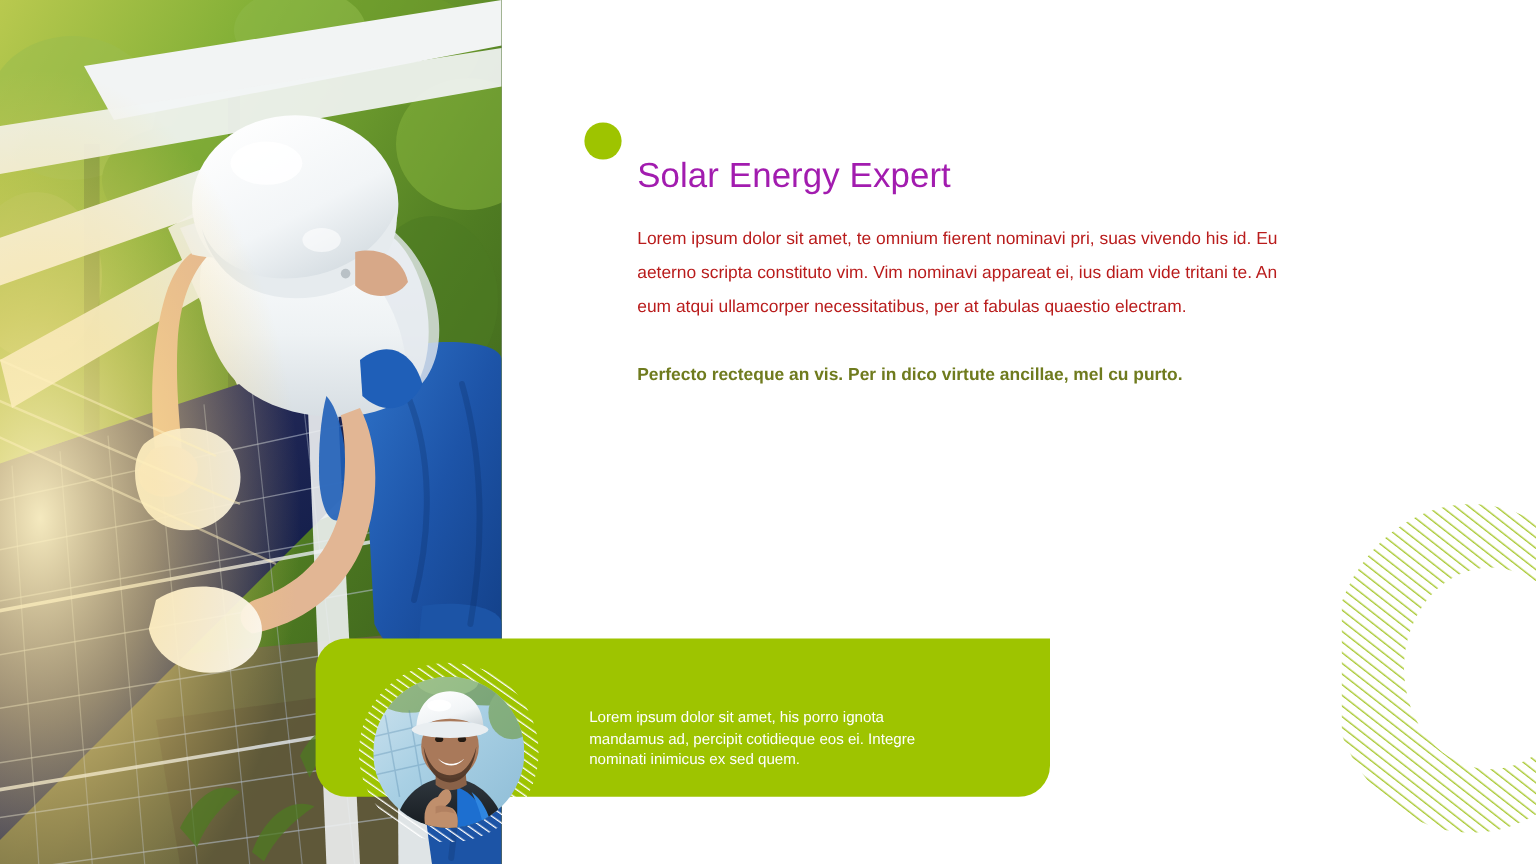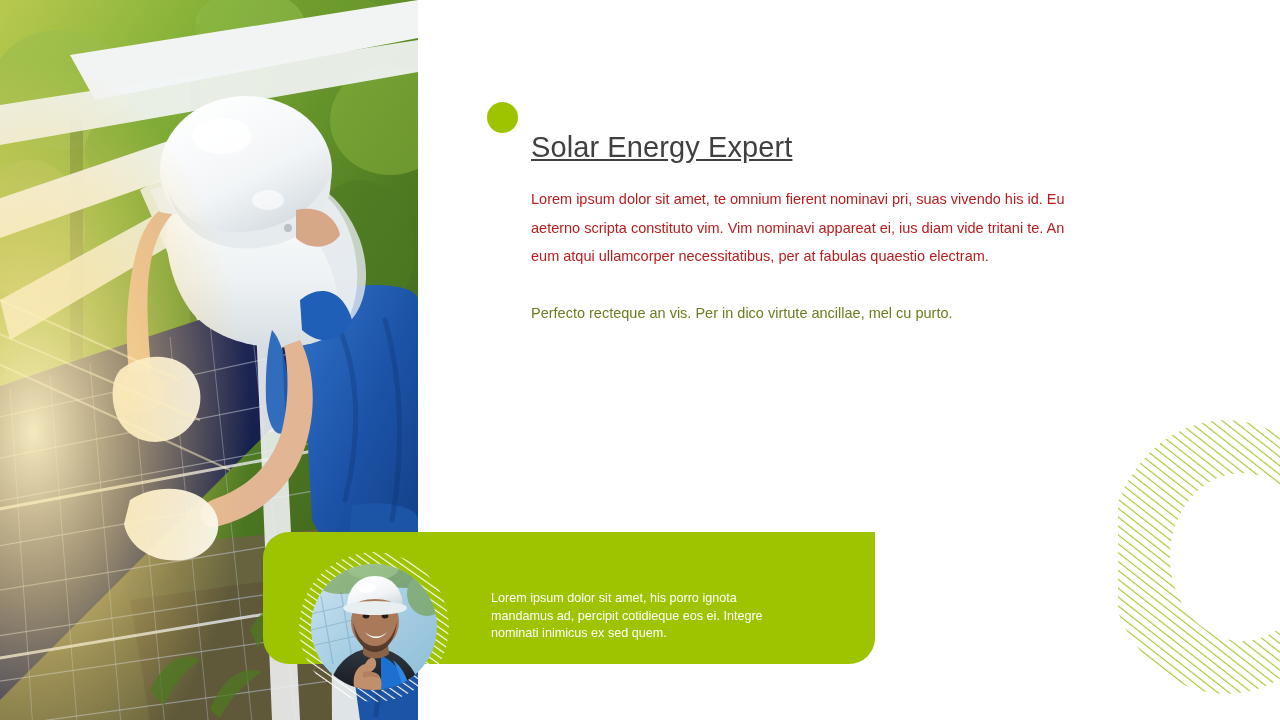--- a/index.html
+++ b/index.html
@@ -51,21 +51,21 @@
   .body-copy {
     font-size:14.5px;
     line-height:28.7px;
     color:#b91c1c;
     font-weight:400;
   }
   .accent-copy {
     margin-top:30px;
     font-size:14.5px;
     line-height:24px;
-    font-weight:400;
+    font-weight:700;
   }
 
   
   .promo-card {
     position:absolute;
     left:263px; top:532px;
     width:612px; height:132px;
     border-radius:26px 0 26px 26px;
     overflow:hidden;
   }
@@ -259,21 +259,21 @@
         <path d="M150 690 C 165 660, 185 650, 200 660 C 186 670, 172 686, 164 706 Z"></path>
         <path d="M210 710 C 222 678, 244 664, 262 672 C 244 684, 228 700, 220 718 Z"></path>
         <path d="M250 630 C 262 606, 282 598, 296 606 C 280 616, 266 630, 258 648 Z"></path>
       </g>
     </svg>
   </div>
 
   <div class="accent-dot" style="background:#9ec400;"></div>
 
   <div class="content">
-    <h1 class="title" style="color:#404040;text-decoration:underline;">Solar Energy Expert</h1>
+    <h1 class="title" style="color:#a21caf;">Solar Energy Expert</h1>
     <p class="body-copy">Lorem ipsum dolor sit amet, te omnium fierent nominavi pri, suas vivendo his id. Eu aeterno scripta constituto vim. Vim nominavi appareat ei, ius diam vide tritani te. An eum atqui ullamcorper necessitatibus, per at fabulas quaestio electram.</p>
     <p class="accent-copy" style="color:#6f7b1e;">Perfecto recteque an vis. Per in dico virtute ancillae, mel cu purto.</p>
   </div>
 
   <div class="promo-card" style="background:#9ec400;">
     <div class="promo-card-text">Lorem ipsum dolor sit amet, his porro ignota mandamus ad, percipit cotidieque eos ei. Integre nominati inimicus ex sed quem.</div>
   </div>
 
   <div class="avatar-wrap">
     <svg class="avatar-hatch" viewBox="0 0 150 150">

